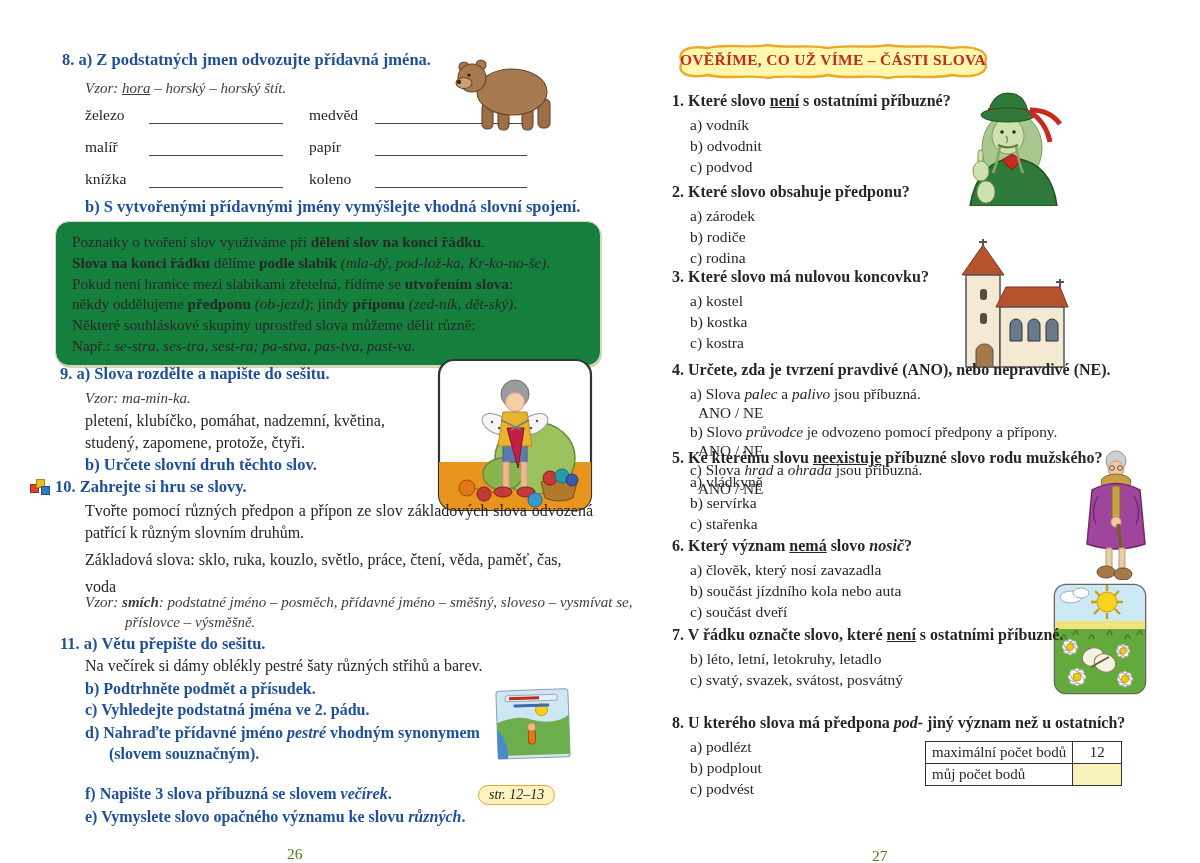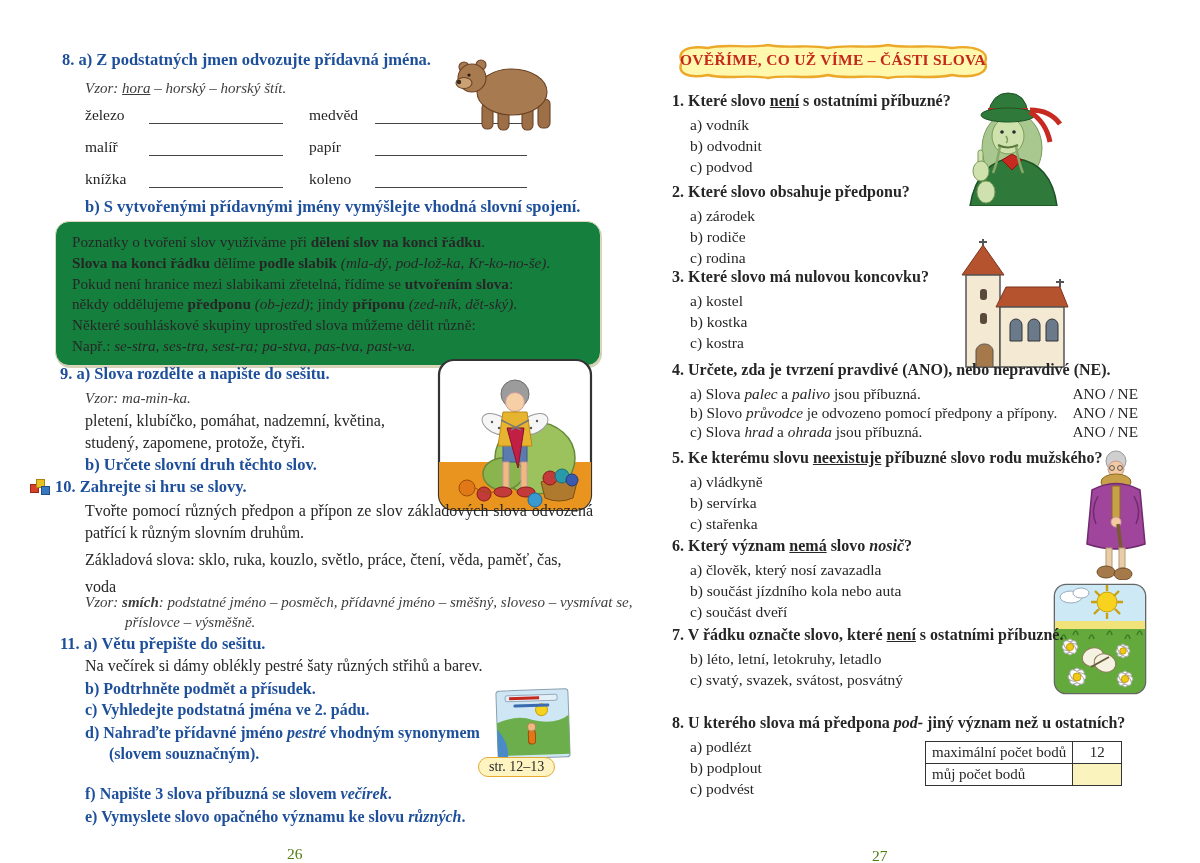--- a/index.html
+++ b/index.html
@@ -14,31 +14,31 @@
   .head{font-size:16.5px;white-space:nowrap;}
   .body-t{font-size:15.5px;}
   .vzor{font-size:15px;color:#3d3d3d;}
   .fillrow{display:grid;grid-template-columns:64px 134px 26px 66px 152px;align-items:end;font-size:15.5px;}
   .blank{border-bottom:1.2px solid #444;height:17px;}
   .notebox{background:#15803d;border:1px solid #ddd8bd;border-radius:14px;
     box-shadow:1px 2px 0 #d8d3b8;padding:10px 16px 8px 16px;}
   .notebox .nline{font-size:15.2px;line-height:20.8px;white-space:nowrap;}
   .qhead{font-size:16px;font-weight:bold;white-space:nowrap;}
   .qopt{font-size:15.5px;line-height:21px;white-space:nowrap;}
-  .anorow{display:flex;justify-content:space-between;font-size:15.3px;line-height:19px;}
+  .anorow{display:flex;font-size:15.3px;line-height:19px;flex-direction:column;}
   .anorow .ch{white-space:nowrap;margin-left:8px;}
   .scoretbl{border-collapse:collapse;font-size:15px;}
   .scoretbl td{border:1.3px solid #333;padding:1px 6px;height:19px;}
   .scoretbl .val{width:36px;text-align:center;}
   .scoretbl .empty{background:#fbf3bd;}
   .hdrwrap{width:330px;height:40px;}
   .hdrtext{position:absolute;left:0;top:9px;width:330px;text-align:center;
     color:#c5281c;font-weight:bold;font-size:15.5px;letter-spacing:.3px;white-space:nowrap;}
   .badge{background:#fdf4c2;border:1.6px solid #e2aa30;border-radius:12px;
-    font-size:14px;text-align:center;padding:1px 10px;white-space:nowrap;}
+    font-style:italic;font-size:14px;text-align:center;padding:1px 10px;white-space:nowrap;margin-top:28px;}
   .pagenum{font-size:15.5px;color:#4d7c0f;margin-top:48px;}
   .hang{padding-left:24px;text-indent:-24px;}
   .hangv{padding-left:40px;text-indent:-40px;}
 </style>
 </head>
 <body>
 
 <div class="spread">
 
   <div class="abs head blue" style="left:62px;top:50px;"><span class="b">8. a) Z podstatných jmen odvozujte přídavná jména.</span></div>

